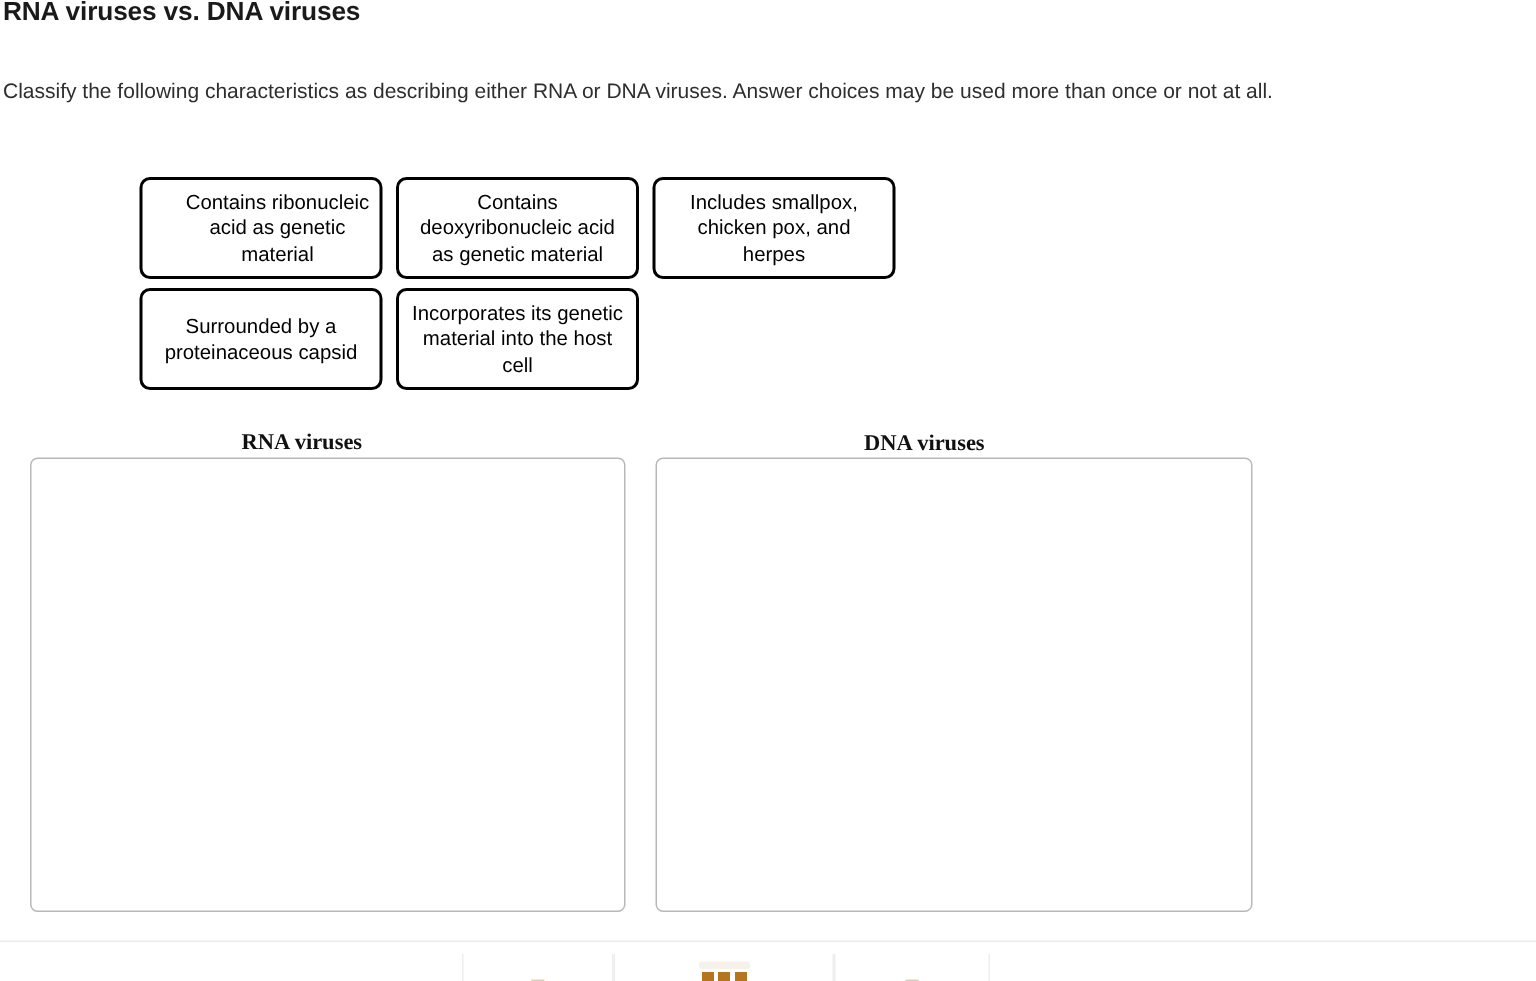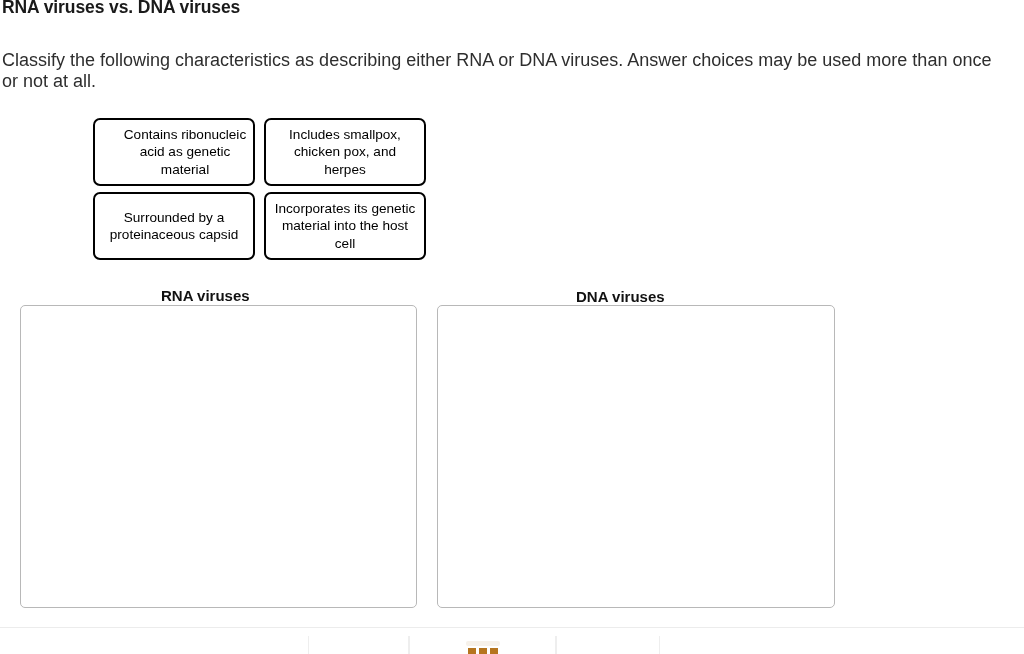--- a/index.html
+++ b/index.html
@@ -32,21 +32,21 @@
     letter-spacing: -0.1px;
     white-space: nowrap;
   }
 
   
   .instructions {
     position: absolute;
     left: 2px;
     top: 50px;
     width: 1000px;
-    font-size: 18px;
+    font-size: 14px;
     line-height: 21px;
     color: #2e2e2e;
   }
 
   
   .tiles {
     position: absolute;
     left: 93px;
     top: 118px;
   }
@@ -81,20 +81,21 @@
     position: absolute;
     left: 0;
     top: 0;
   }
   .zone-label {
     position: absolute;
     font-size: 15px;
     font-weight: bold;
     color: #111111;
     white-space: nowrap;
+    font-family: Liberation Serif, serif;
   }
   .zone-label-rna { left: 161px; top: 287px; }
   .zone-label-dna { left: 576px; top: 288px; }
 
   .dropbox {
     position: absolute;
     box-sizing: border-box;
     border: 1px solid #b8b8b8;
     border-radius: 5px;
     background: #ffffff;
@@ -179,20 +180,21 @@
 <div class="page">
 
   <div class="page-title">RNA viruses vs. DNA viruses</div>
 
   <div class="instructions">Classify the following characteristics as describing either RNA or DNA viruses. Answer choices may be used more than once or not at all.</div>
 
   <div class="tiles">
 
     <div class="tile-row">
       <div class="tile tile-w1">Contains ribonucleic acid as genetic material</div>
+      <div class="tile tile-w3">Contains deoxyribonucleic acid as genetic material</div>
       <div class="tile tile-w4">Includes smallpox, chicken pox, and herpes</div>
     </div>
 
     <div class="tile-row">
       <div class="tile tile-w4">Surrounded by a proteinaceous capsid</div>
       <div class="tile tile-w3">Incorporates its genetic material into the host cell</div>
     </div>
 
   </div>
 

